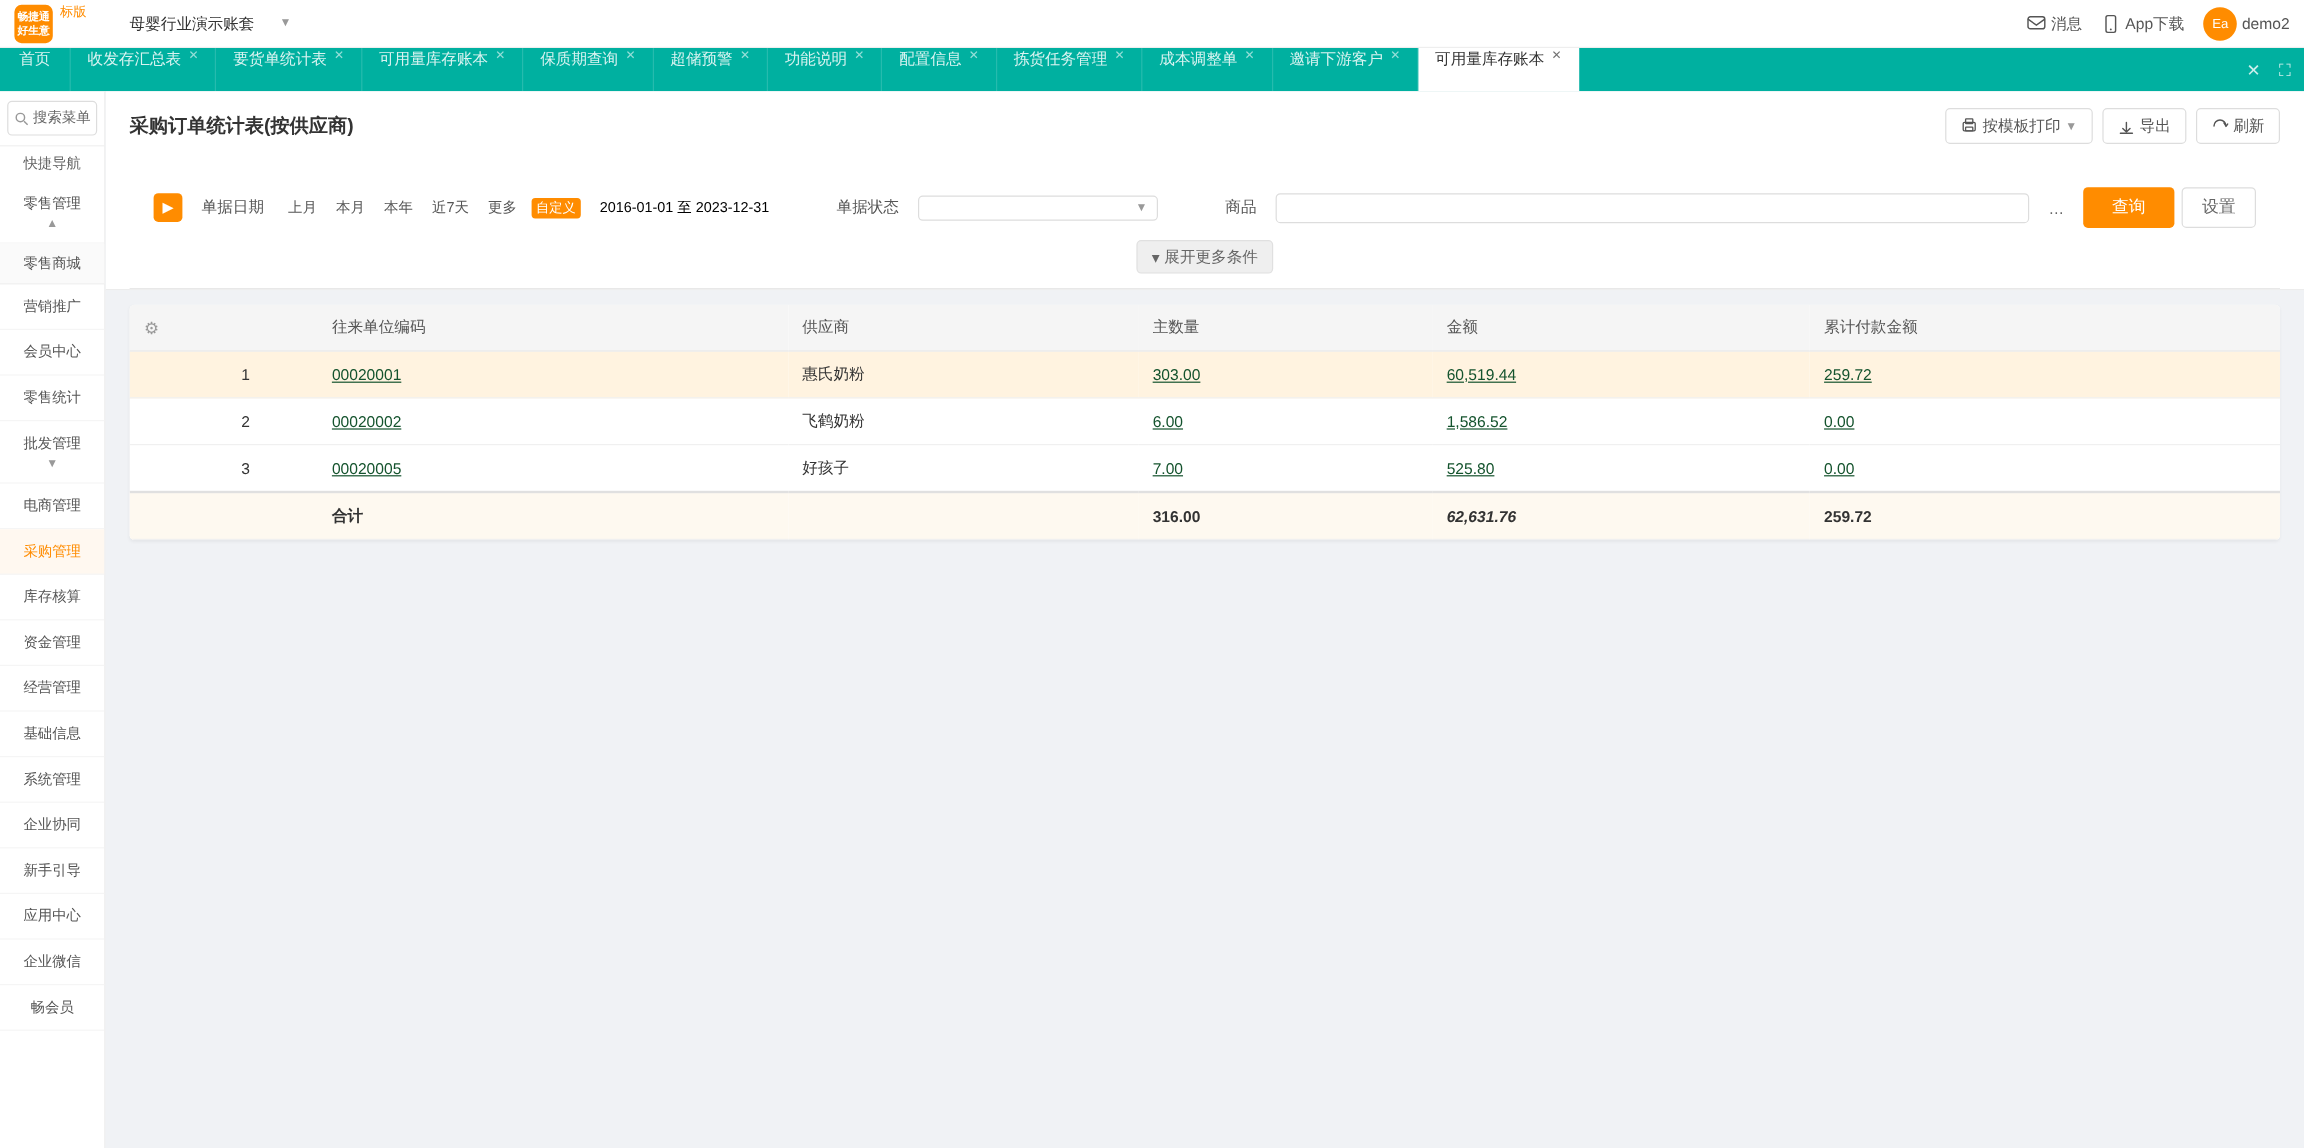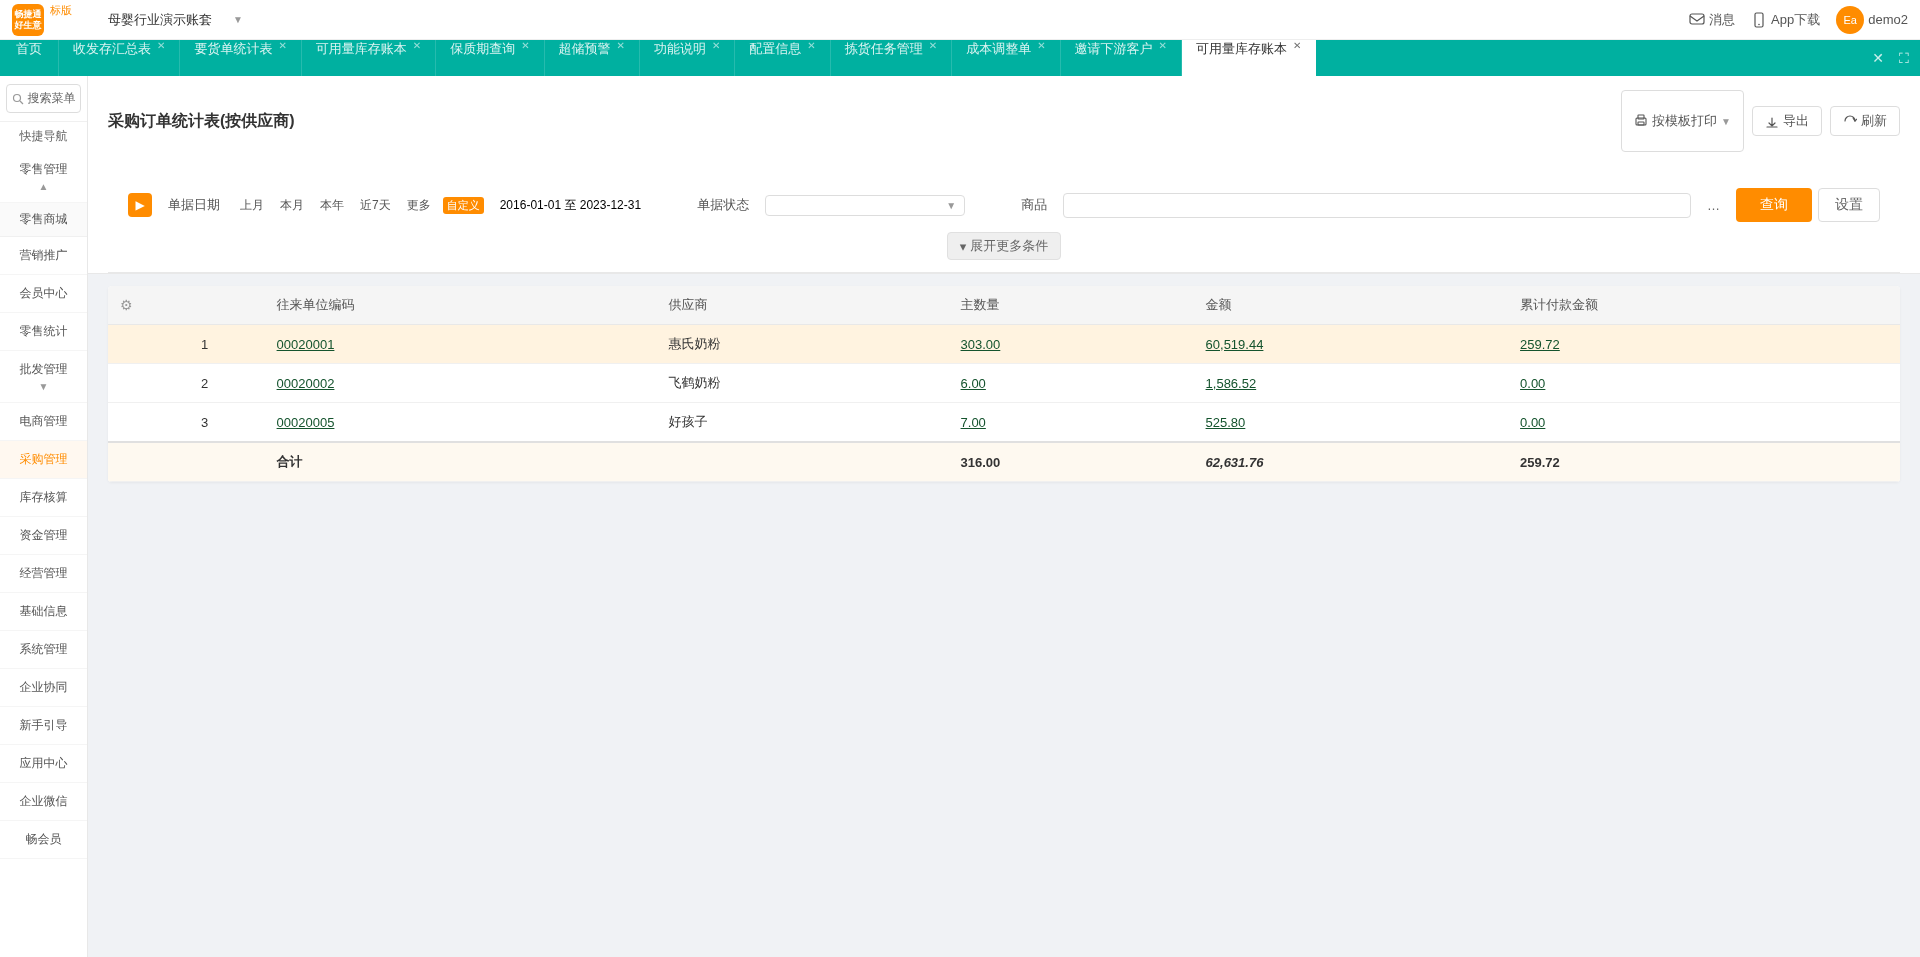--- a/index.html
+++ b/index.html
@@ -39,21 +39,21 @@
     .sidebar-sub-item { padding: 8px 6px; text-align: center; font-size: 12px; color: #555; cursor: pointer; background: #fafafa; border-bottom: 1px solid #f0f0f0; }
 
     
     .content-area { flex: 1; display: flex; flex-direction: column; overflow: hidden; background: #f0f2f5; }
 
     
     .page-header { background: #fff; padding: 14px 20px 0 20px; border-bottom: 1px solid #e8e8e8; }
     .page-title-row { display: flex; align-items: center; justify-content: space-between; margin-bottom: 24px; }
     .page-title { font-size: 16px; font-weight: 600; color: #333; }
     .header-actions { display: flex; align-items: center; gap: 8px; }
-    .btn-print { display: flex; align-items: center; gap: 4px; padding: 21px 12px; border: 1px solid #ddd; background: #fff; border-radius: 4px; font-size: 13px; cursor: pointer; color: #555; }
+    .btn-print { display: flex; align-items: center; gap: 4px; padding: 5px 12px; border: 1px solid #ddd; background: #fff; border-radius: 4px; font-size: 13px; cursor: pointer; color: #555; }
     .btn-export { display: flex; align-items: flex-end; gap: 4px; padding: 5px 12px; border: 1px solid #ddd; background: #fff; border-radius: 4px; font-size: 13px; cursor: pointer; color: #555; }
     .btn-refresh { display: flex; align-items: center; gap: 4px; padding: 5px 12px; border: 1px solid #ddd; background: #fff; border-radius: 4px; font-size: 13px; cursor: pointer; color: #555; }
 
     
     .filter-area { background: #fff; padding: 12px 20px; border-bottom: 1px solid #e8e8e8; }
     .filter-row { display: flex; align-items: center; gap: 16px; margin-bottom: 10px; }
     .filter-row:last-child { margin-bottom: 0; }
     .filter-toggle-btn { width: 24px; height: 24px; background: #ff8c00; border-radius: 4px; display: flex; align-items: center; justify-content: center; color: white; font-size: 12px; cursor: pointer; flex-shrink: 0; }
     .filter-label { font-size: 13px; color: #555; white-space: nowrap; }
     .date-shortcuts { display: flex; align-items: center; gap: 8px; }

